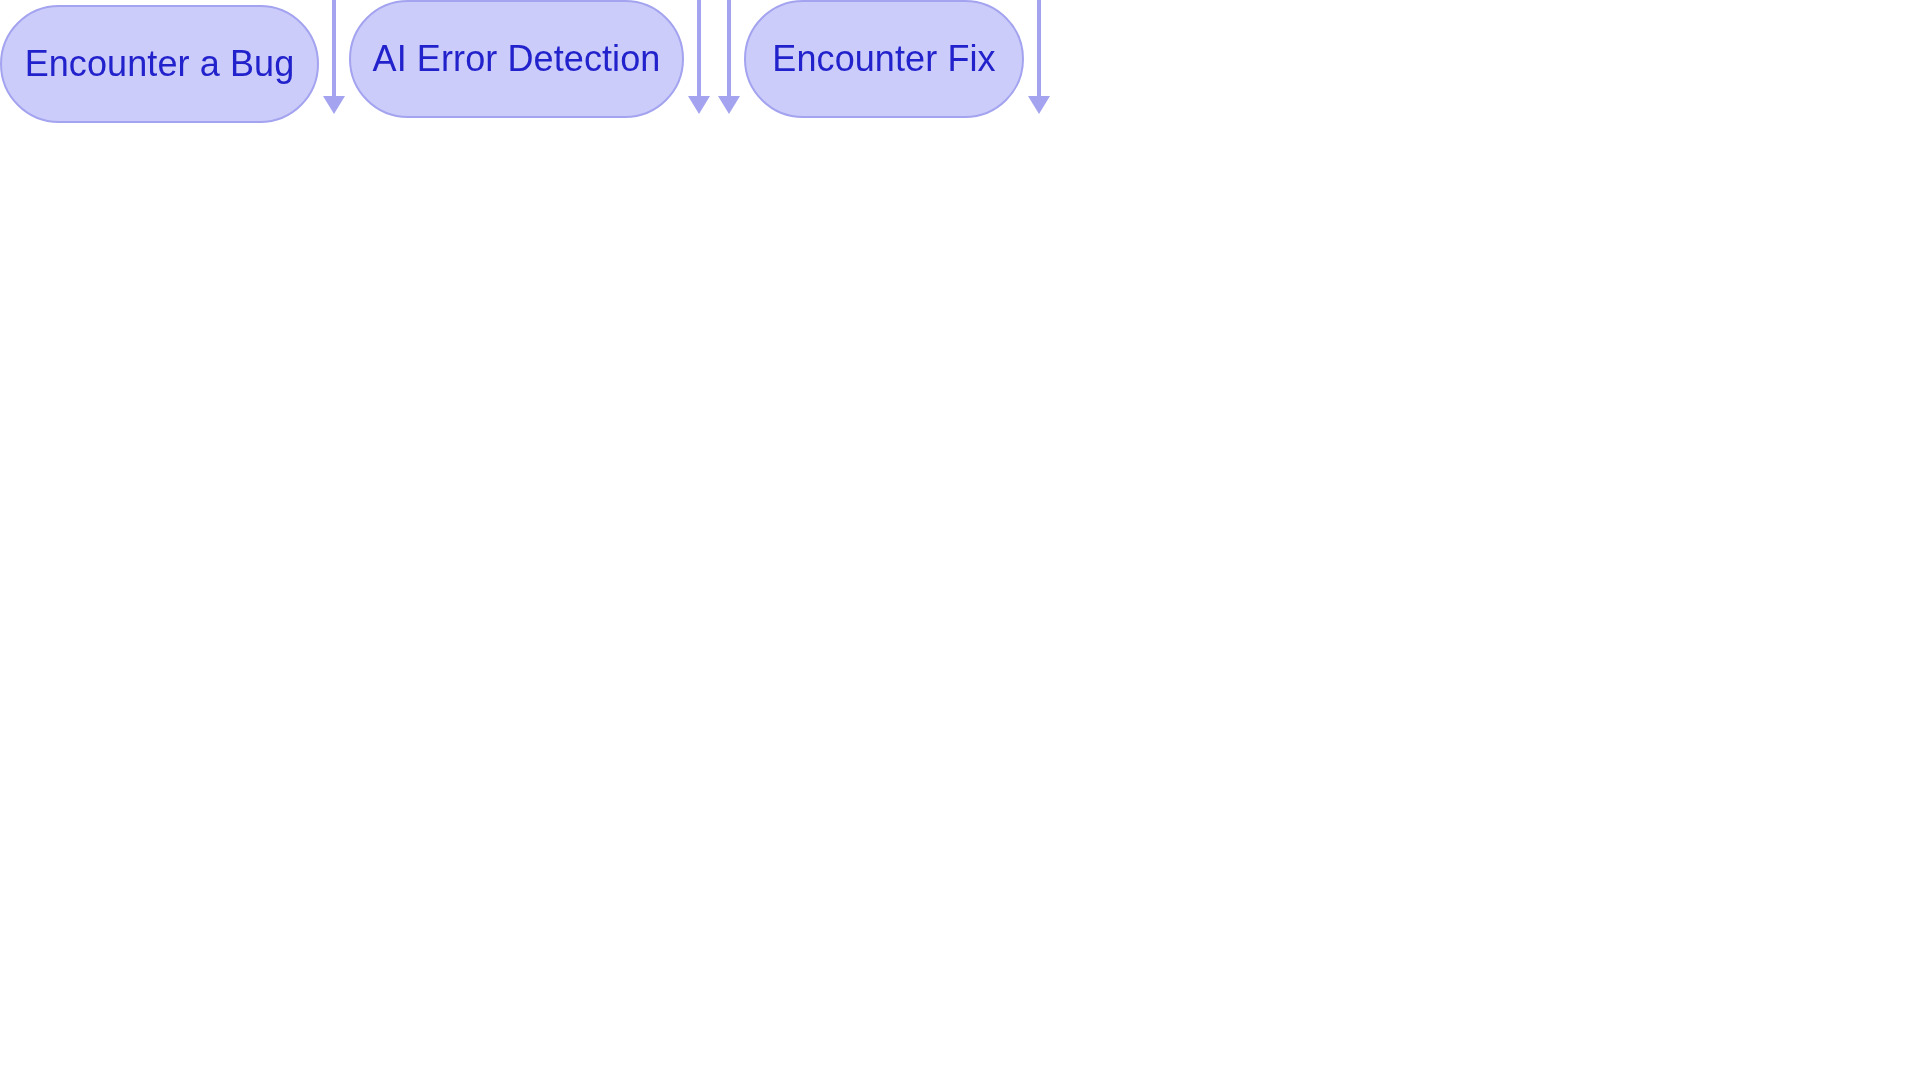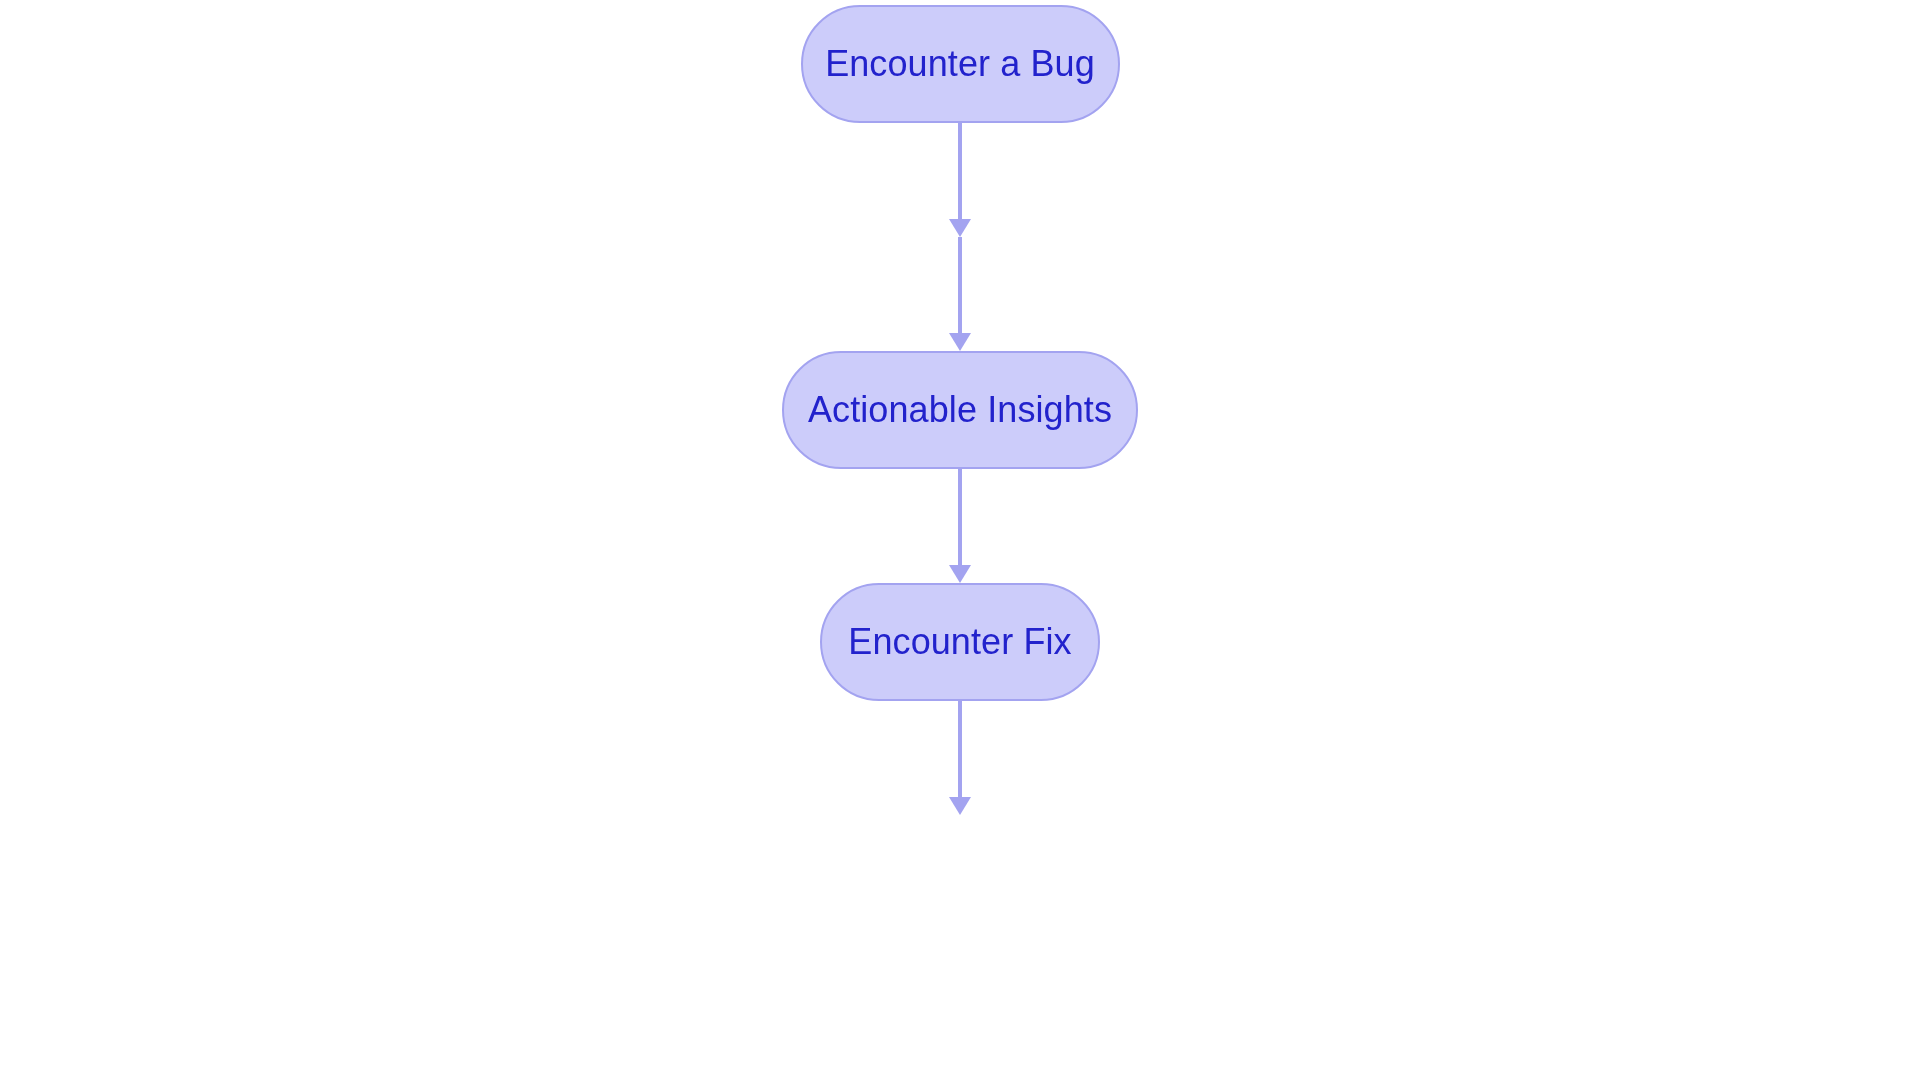--- a/index.html
+++ b/index.html
@@ -22,22 +22,22 @@
     background: #ffffff;
   }
 
   .flow-column {
     position: absolute;
     left: 0;
     top: 0;
     width: 1920px;
     height: 1083px;
     display: flex;
-    flex-direction: column;
-    align-items: center;
+    flex-direction: row;
+    align-items: flex-start;
   }
 
   .flow-node {
     box-sizing: border-box;
     display: flex;
     align-items: center;
     justify-content: center;
     background: #ccccfa;
     border: 2px solid #a3a3f0;
     border-radius: 59px;
@@ -93,29 +93,29 @@
 
     <div class="flow-node" style="width:319px;margin-top:5px;">
       <span class="flow-node-label">Encounter a Bug</span>
     </div>
 
     <div class="flow-connector">
       <div class="connector-line"></div>
       <div class="connector-arrowhead"></div>
     </div>
 
+    <div class="flow-node" style="width:335px;">
+      <span class="flow-node-label">AI Error Detection</span>
+    </div>
 
     <div class="flow-connector">
       <div class="connector-line"></div>
       <div class="connector-arrowhead"></div>
     </div>
 
-    <div class="flow-node" style="width:356px;">
-      <span class="flow-node-label">Actionable Insights</span>
-    </div>
 
     <div class="flow-connector">
       <div class="connector-line"></div>
       <div class="connector-arrowhead"></div>
     </div>
 
     <div class="flow-node" style="width:280px;">
       <span class="flow-node-label">Encounter Fix</span>
     </div>
 

